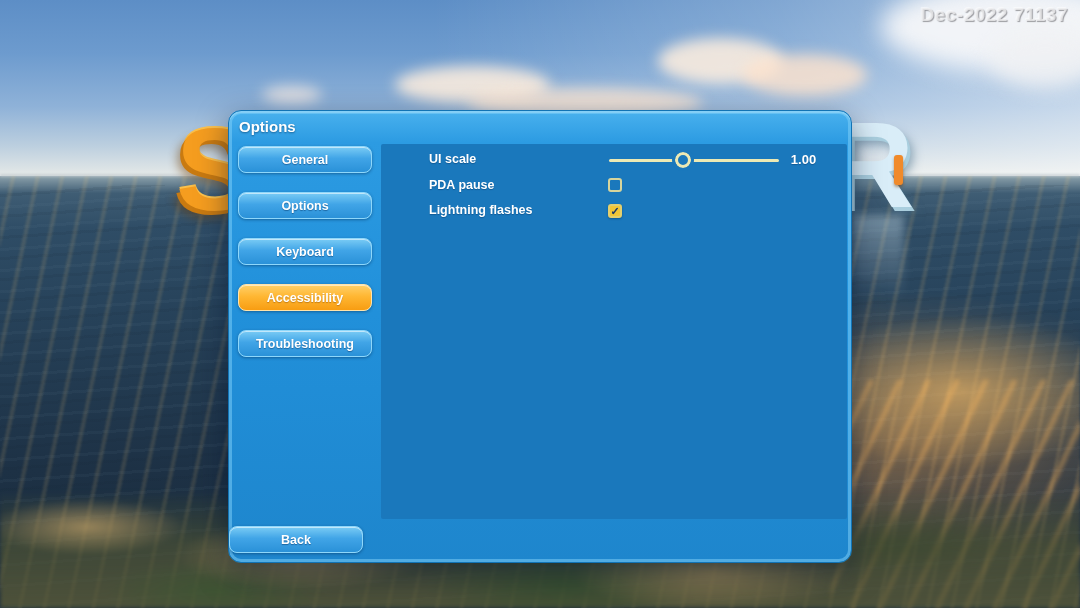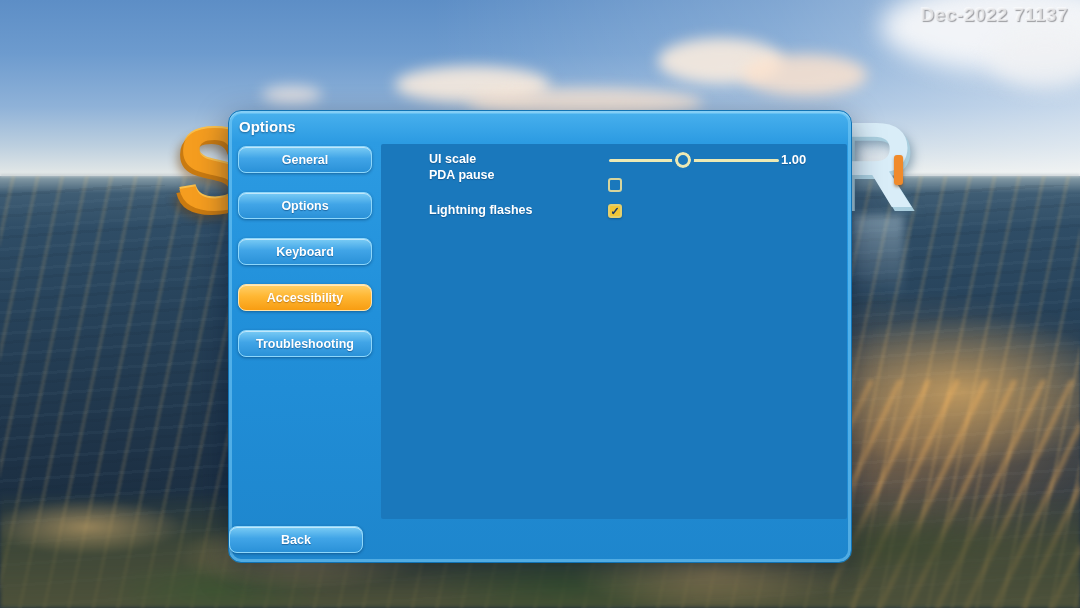--- a/index.html
+++ b/index.html
@@ -75,27 +75,27 @@
     color:#fff; font-family:"Liberation Sans",sans-serif; font-size:12.5px; font-weight:bold;
     text-shadow:0 1px 1px rgba(0,50,100,0.5); display:flex; align-items:center; justify-content:center; }
   .menu-btn.active { background:linear-gradient(180deg,#ffd069 0%,#ffb733 45%,#f89d12 100%);
     border-color:#ffe3aa; text-shadow:0 1px 1px rgba(140,80,0,0.5); }
   .back-btn { position:absolute; left:0; bottom:9px; width:134px; }
 
   .content-panel { position:absolute; left:152px; top:33px; right:4px; bottom:43px;
     background:#1a78bc; border-radius:2px; }
   .setting-label { position:absolute; left:8px; font-size:12.5px; font-weight:bold; color:#ffffff;
     text-shadow:0 1px 1px rgba(0,45,90,0.4);margin-left:40px; }
-  .lbl-1 { top:8px; } .lbl-2 { top:24px; } .lbl-3 { top:59px; }
+  .lbl-1 { top:8px; } .lbl-2 { top:34px; } .lbl-3 { top:59px; }
 
   .slider-track { position:absolute; left:228px; top:15px; width:170px; height:3px;
     background:#ece9b4; border-radius:2px; cursor:pointer; }
   .slider-handle { position:absolute; top:-7px; width:16px; height:16px; border-radius:50%;
     border:3.5px solid #ece9b4; background:#1a78bc; outline:3px solid #1a78bc; cursor:grab; }
-  .slider-value { position:absolute; left:400px; top:8px; width:45px; text-align:left;
+  .slider-value { position:absolute; left:400px; top:8px; width:45px; text-align:center;
     font-size:13px; font-weight:bold; color:#fff; text-shadow:0 1px 1px rgba(0,45,90,0.4); }
 
   .checkbox { position:absolute; left:227px; width:14px; height:14px; border-radius:3px;
     border:2px solid #d6d49c; background:transparent; cursor:pointer;
     display:flex; align-items:center; justify-content:center;
     font-size:11px; font-weight:bold; color:transparent; line-height:1; }
   .cb-1 { top:34px; } .cb-2 { top:60px; }
   .checkbox.checked { background:#f2c636; border-color:#e3cf6e; color:#1d3a66;
     box-shadow:0 1px 2px rgba(0,40,80,0.4); }
 </style>

